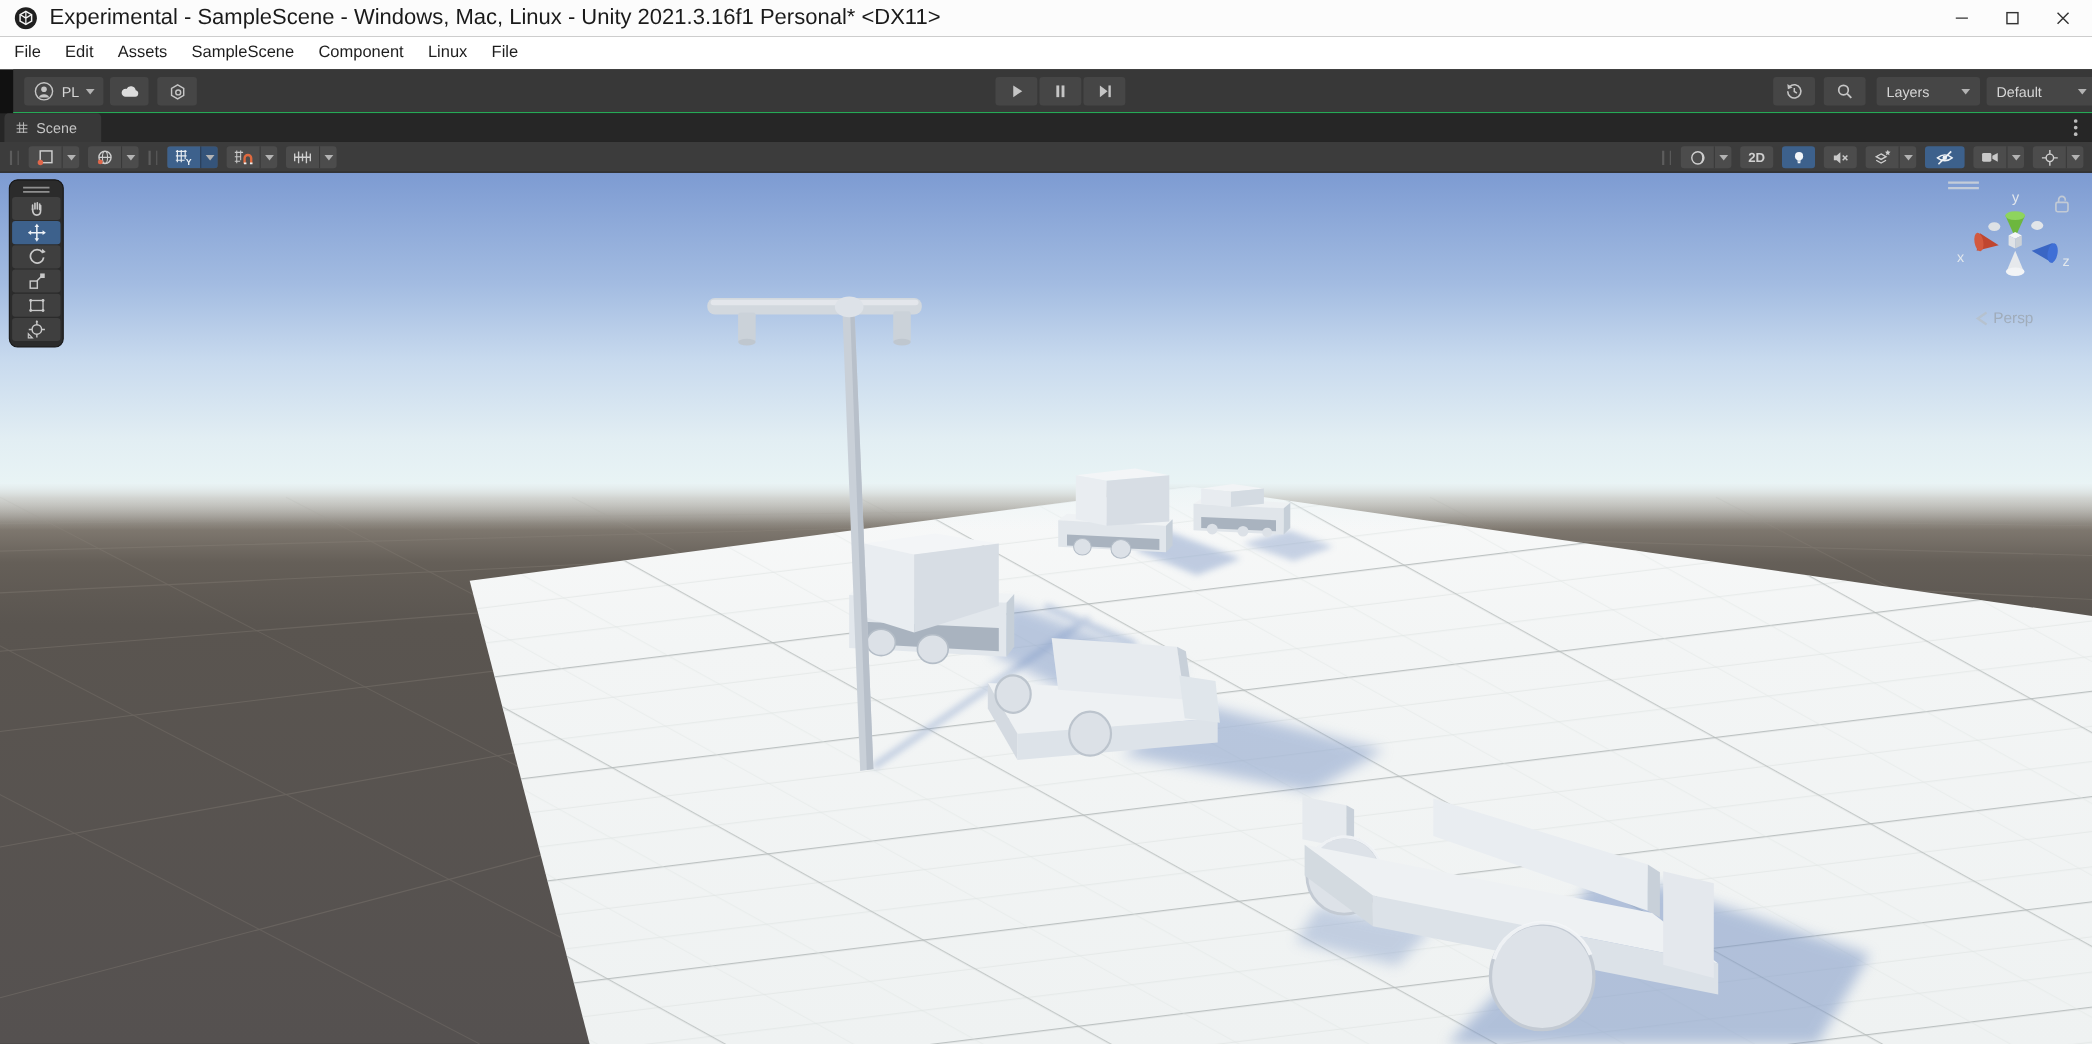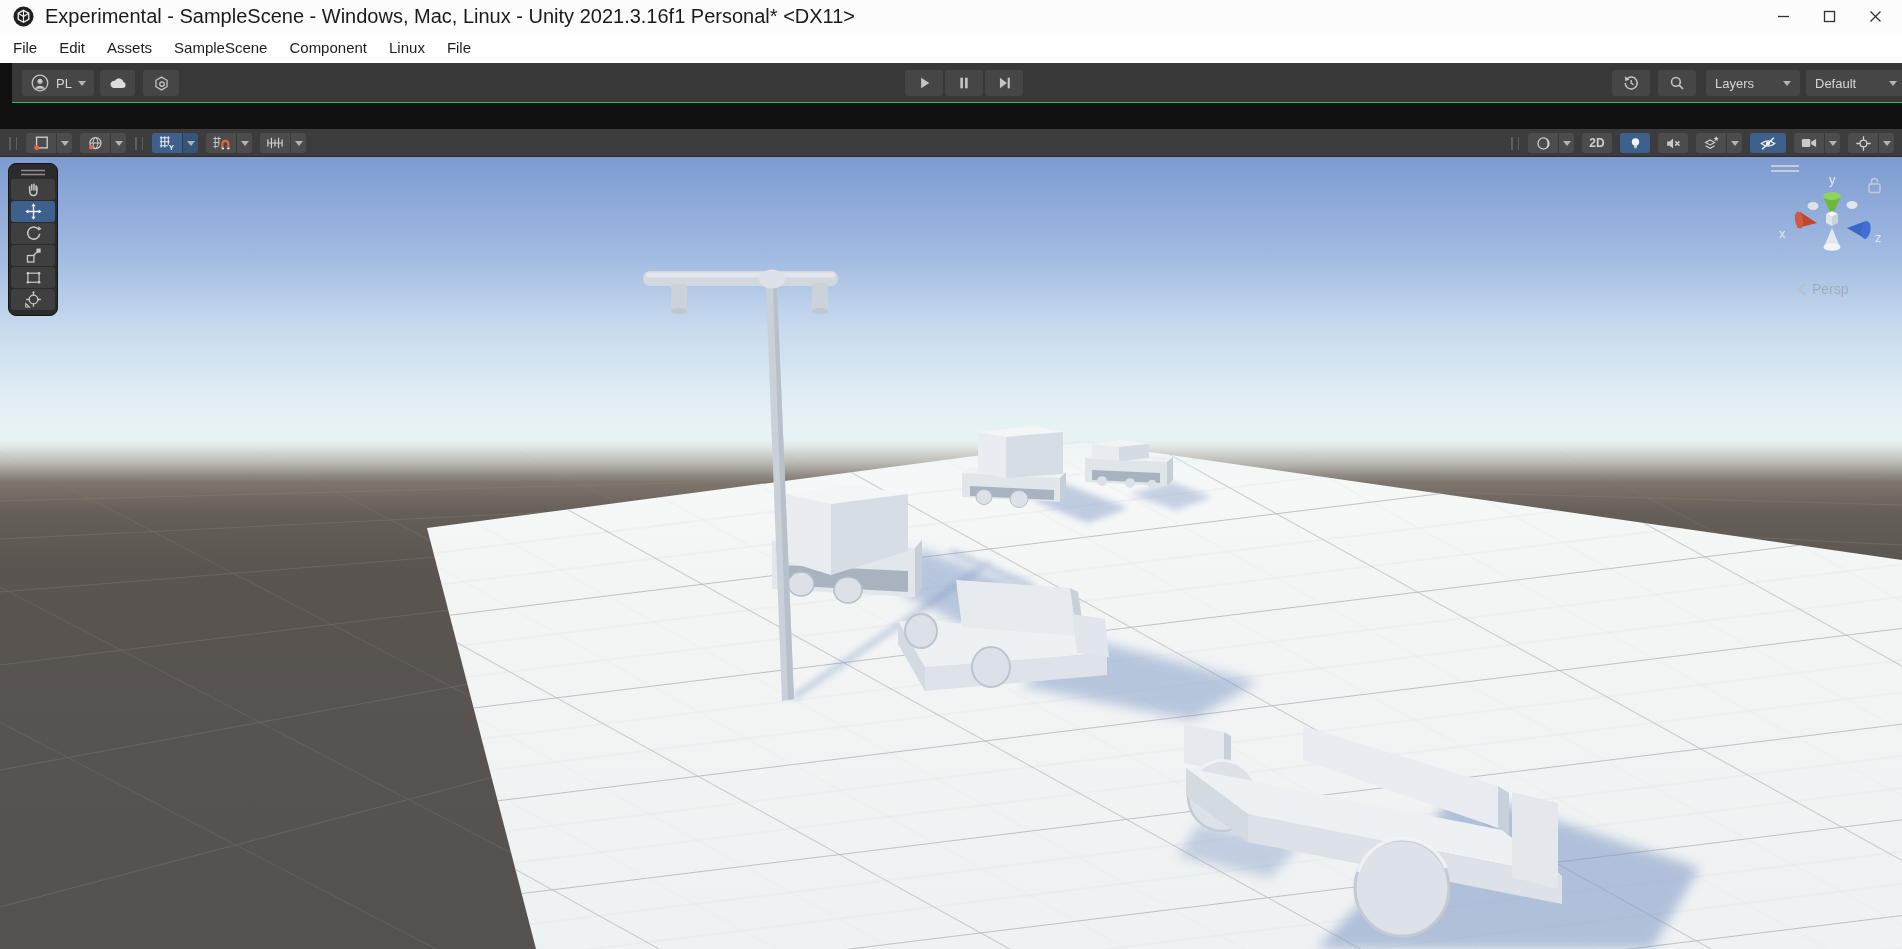--- a/index.html
+++ b/index.html
@@ -158,20 +158,35 @@
     <div class="tbtn" style="left:1694px;width:94px;justify-content:space-between;padding:0 9px;box-sizing:border-box;">
       <span class="lbl">Layers</span>
       <span class="dda"></span>
     </div>
     <div class="tbtn" style="left:1794px;width:100px;justify-content:space-between;padding:12px 9px;box-sizing:border-box;">
       <span class="lbl">Default</span>
       <span class="dda"></span>
     </div>
   </div>
 
+  <div id="tabrow">
+    <div id="scene-tab">
+      <svg width="14" height="14" viewBox="0 0 20 20">
+        <path d="M3 7 H17 M3 11.5 H17 M3 16 H17 M7 3 V17 M12 3 V17" stroke="#b9b9b9" stroke-width="1.3" fill="none"></path>
+      </svg>
+      <span class="lbl">Scene</span>
+    </div>
+    <div id="tab-kebab">
+      <svg width="4" height="16" viewBox="0 0 4 16">
+        <circle cx="2" cy="2" r="1.7" fill="#bdbdbd"></circle>
+          <circle cx="2" cy="8" r="1.7" fill="#bdbdbd"></circle>
+          <circle cx="2" cy="14" r="1.7" fill="#bdbdbd"></circle>
+      </svg>
+    </div>
+  </div>
 
   <div id="scenetoolbar">
     <div class="stb-group" style="left:4px;">
       <div class="sep">
           <i></i>
           <i></i>
         </div>
 
       <div class="sbtn">
         <div class="cell">

